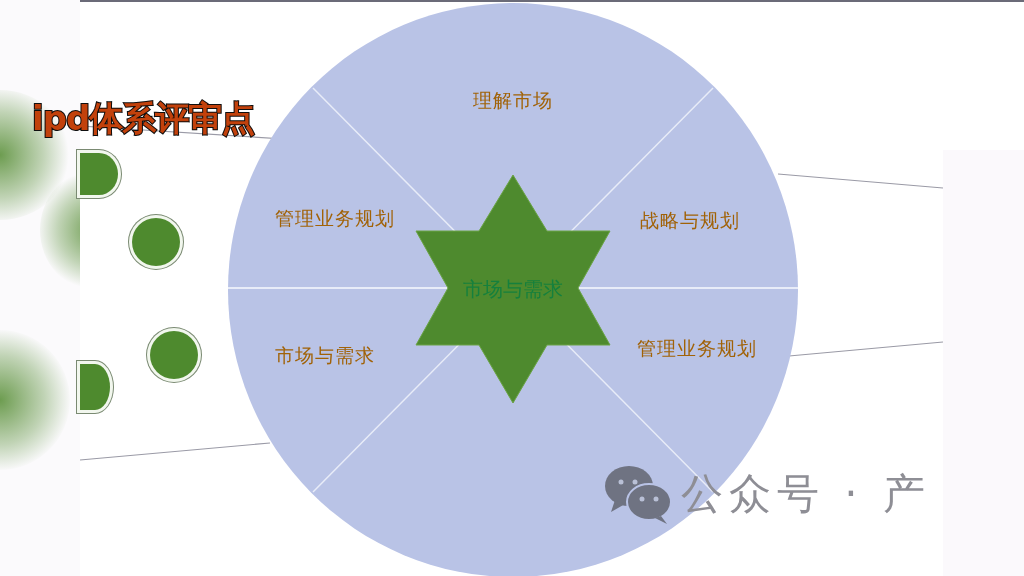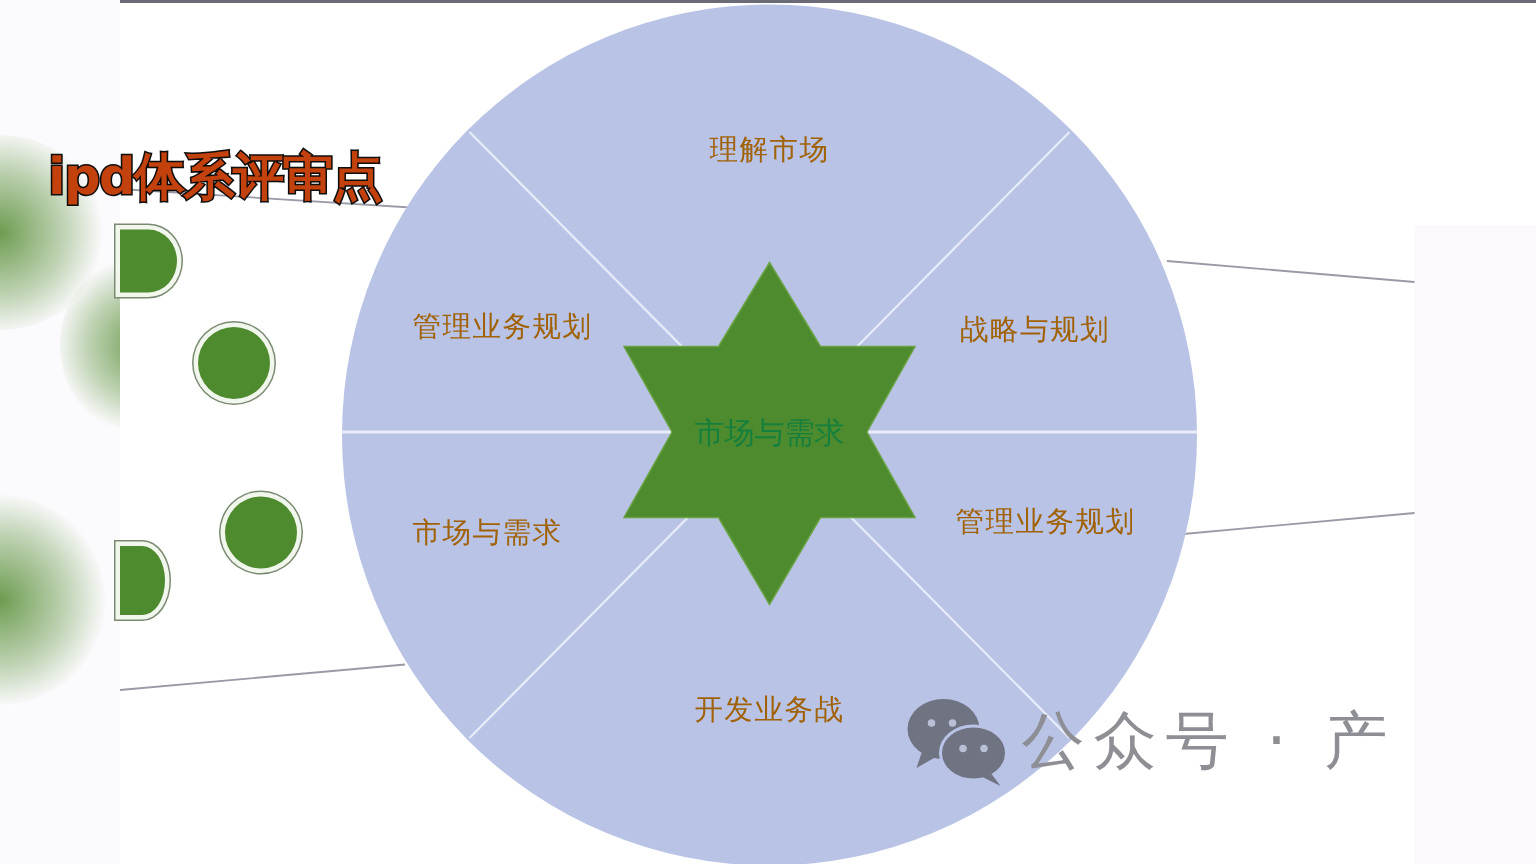--- a/index.html
+++ b/index.html
@@ -72,21 +72,20 @@
 <div class="label" style="left:513px; top:100px;">
   <div>理解市场</div>
 </div>
 <div class="label" style="left:690px; top:220px;">
   <div>战略与规划</div>
 </div>
 <div class="label" style="left:697px; top:348px;">
   <div>管理业务规划</div>
 </div>
 <div class="label" style="left:513px; top:473px;">
-  <div>开发业务战</div>
 </div>
 <div class="label" style="left:325px; top:355px;">
   <div>市场与需求</div>
 </div>
 <div class="label" style="left:335px; top:218px;">
   <div>管理业务规划</div>
 </div>
 
 <div class="center-label" style="left:513px; top:289px;">市场与需求</div>
 

